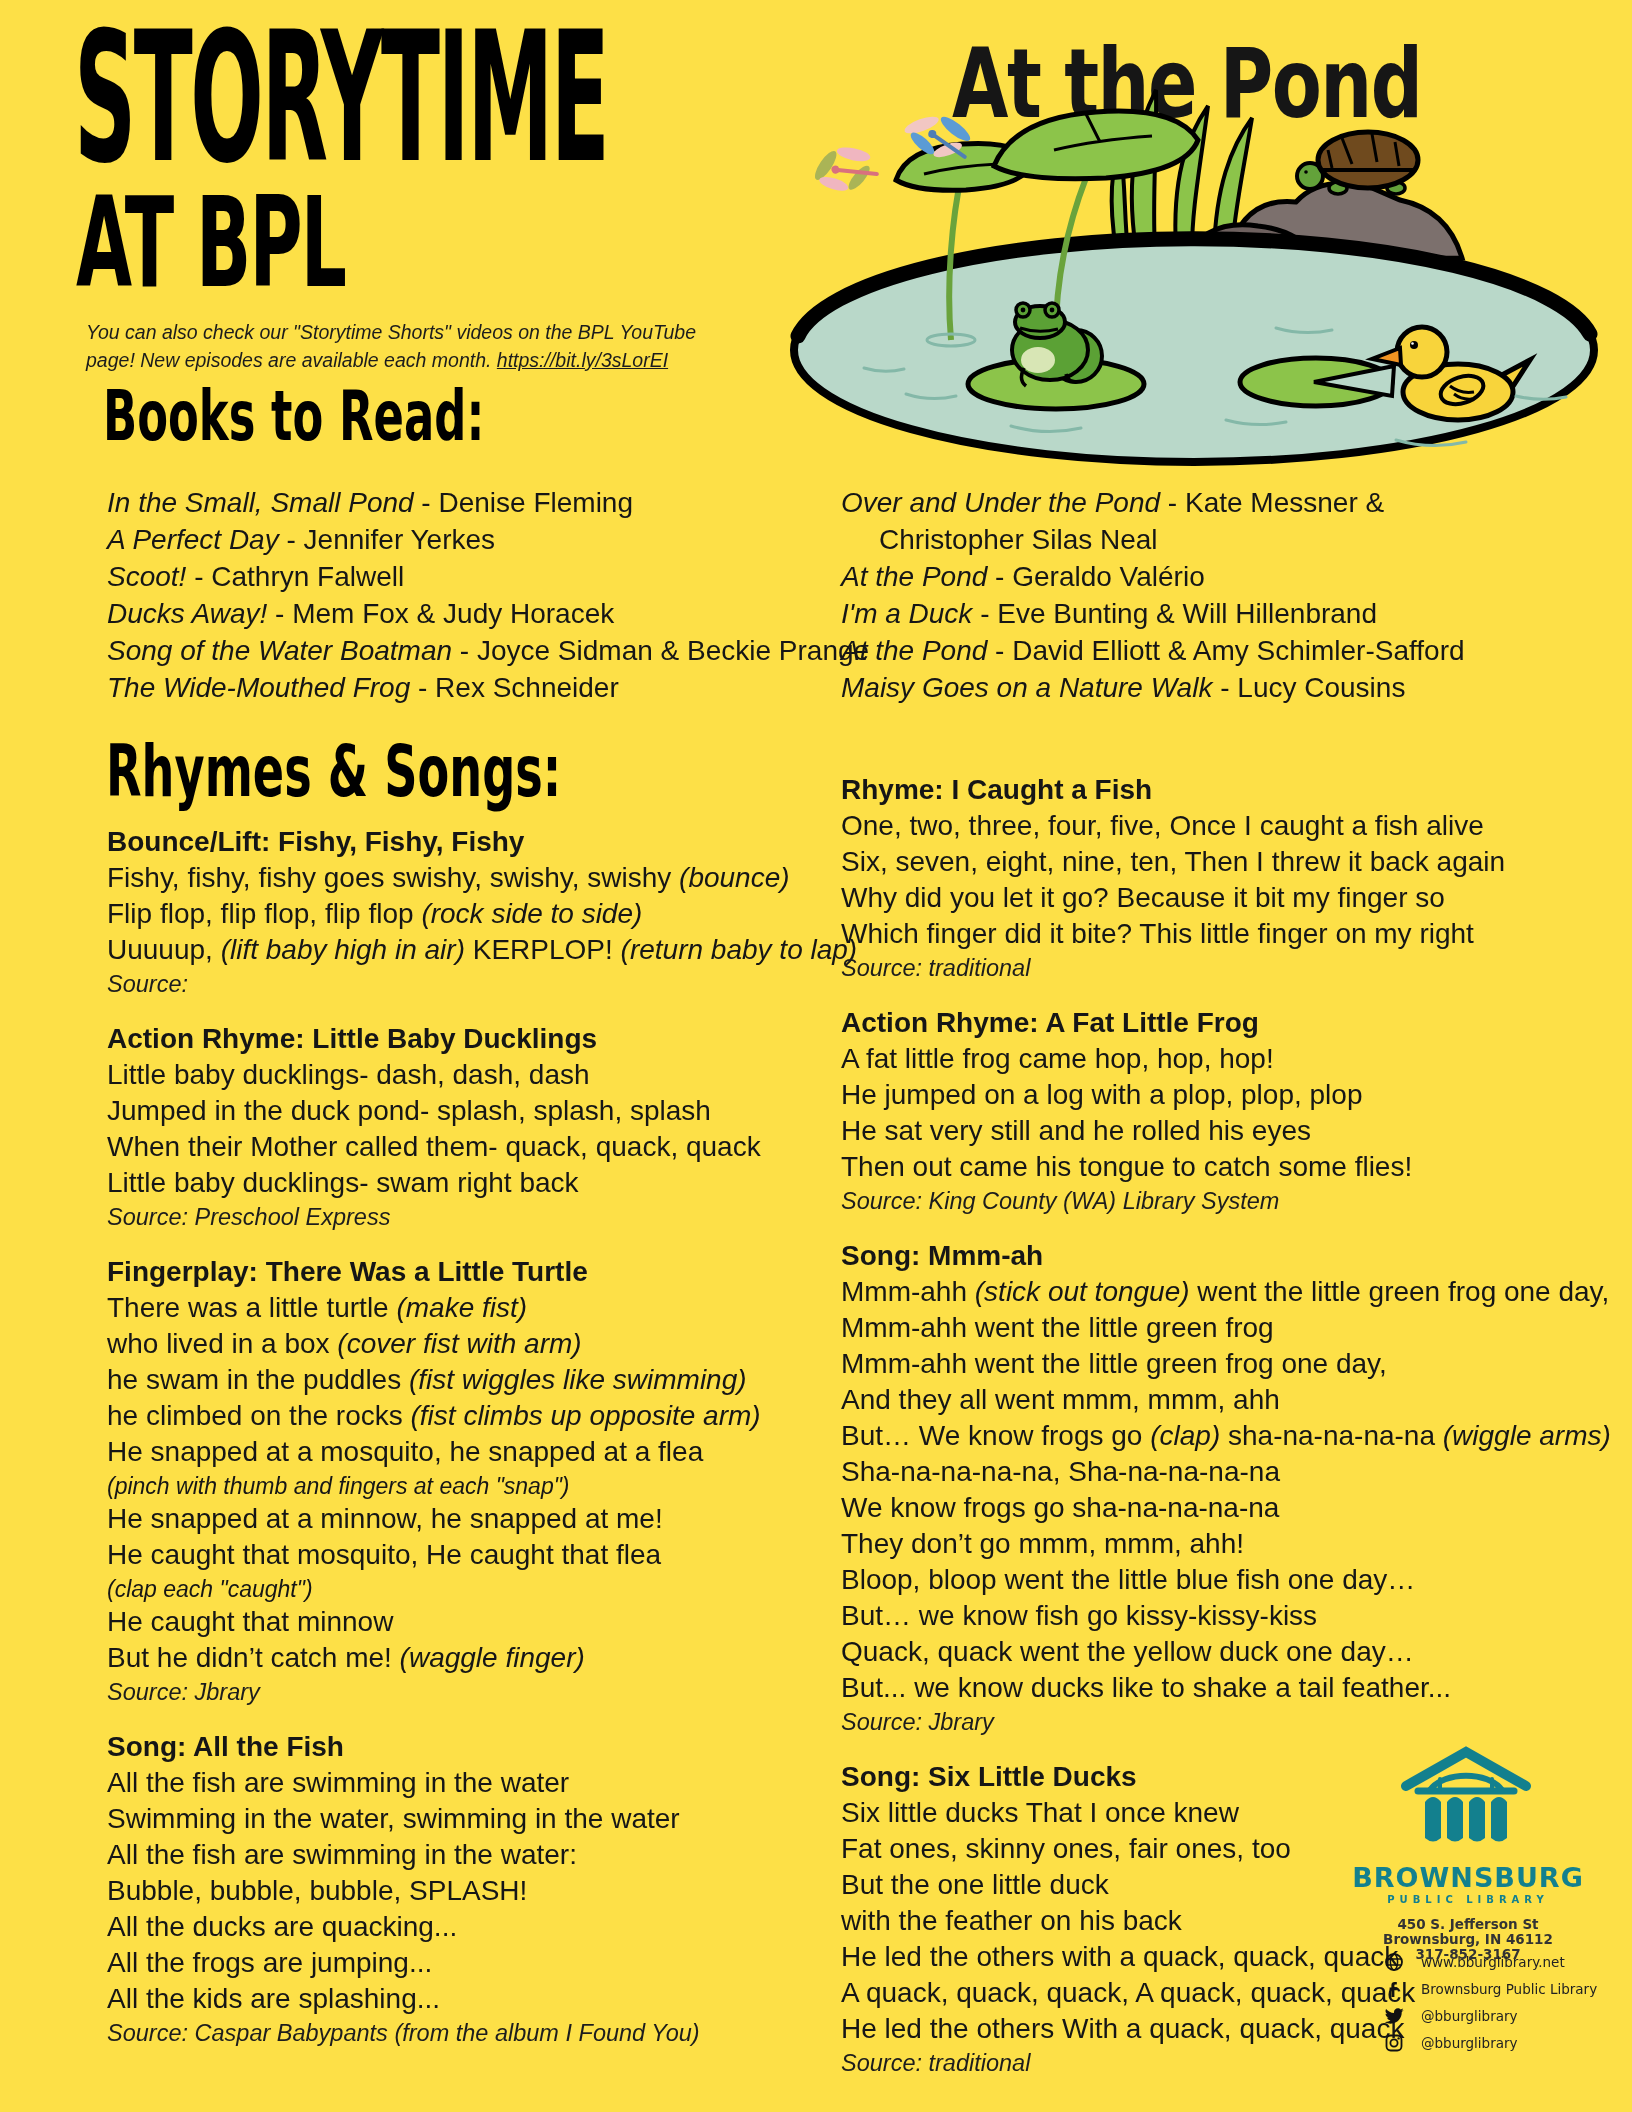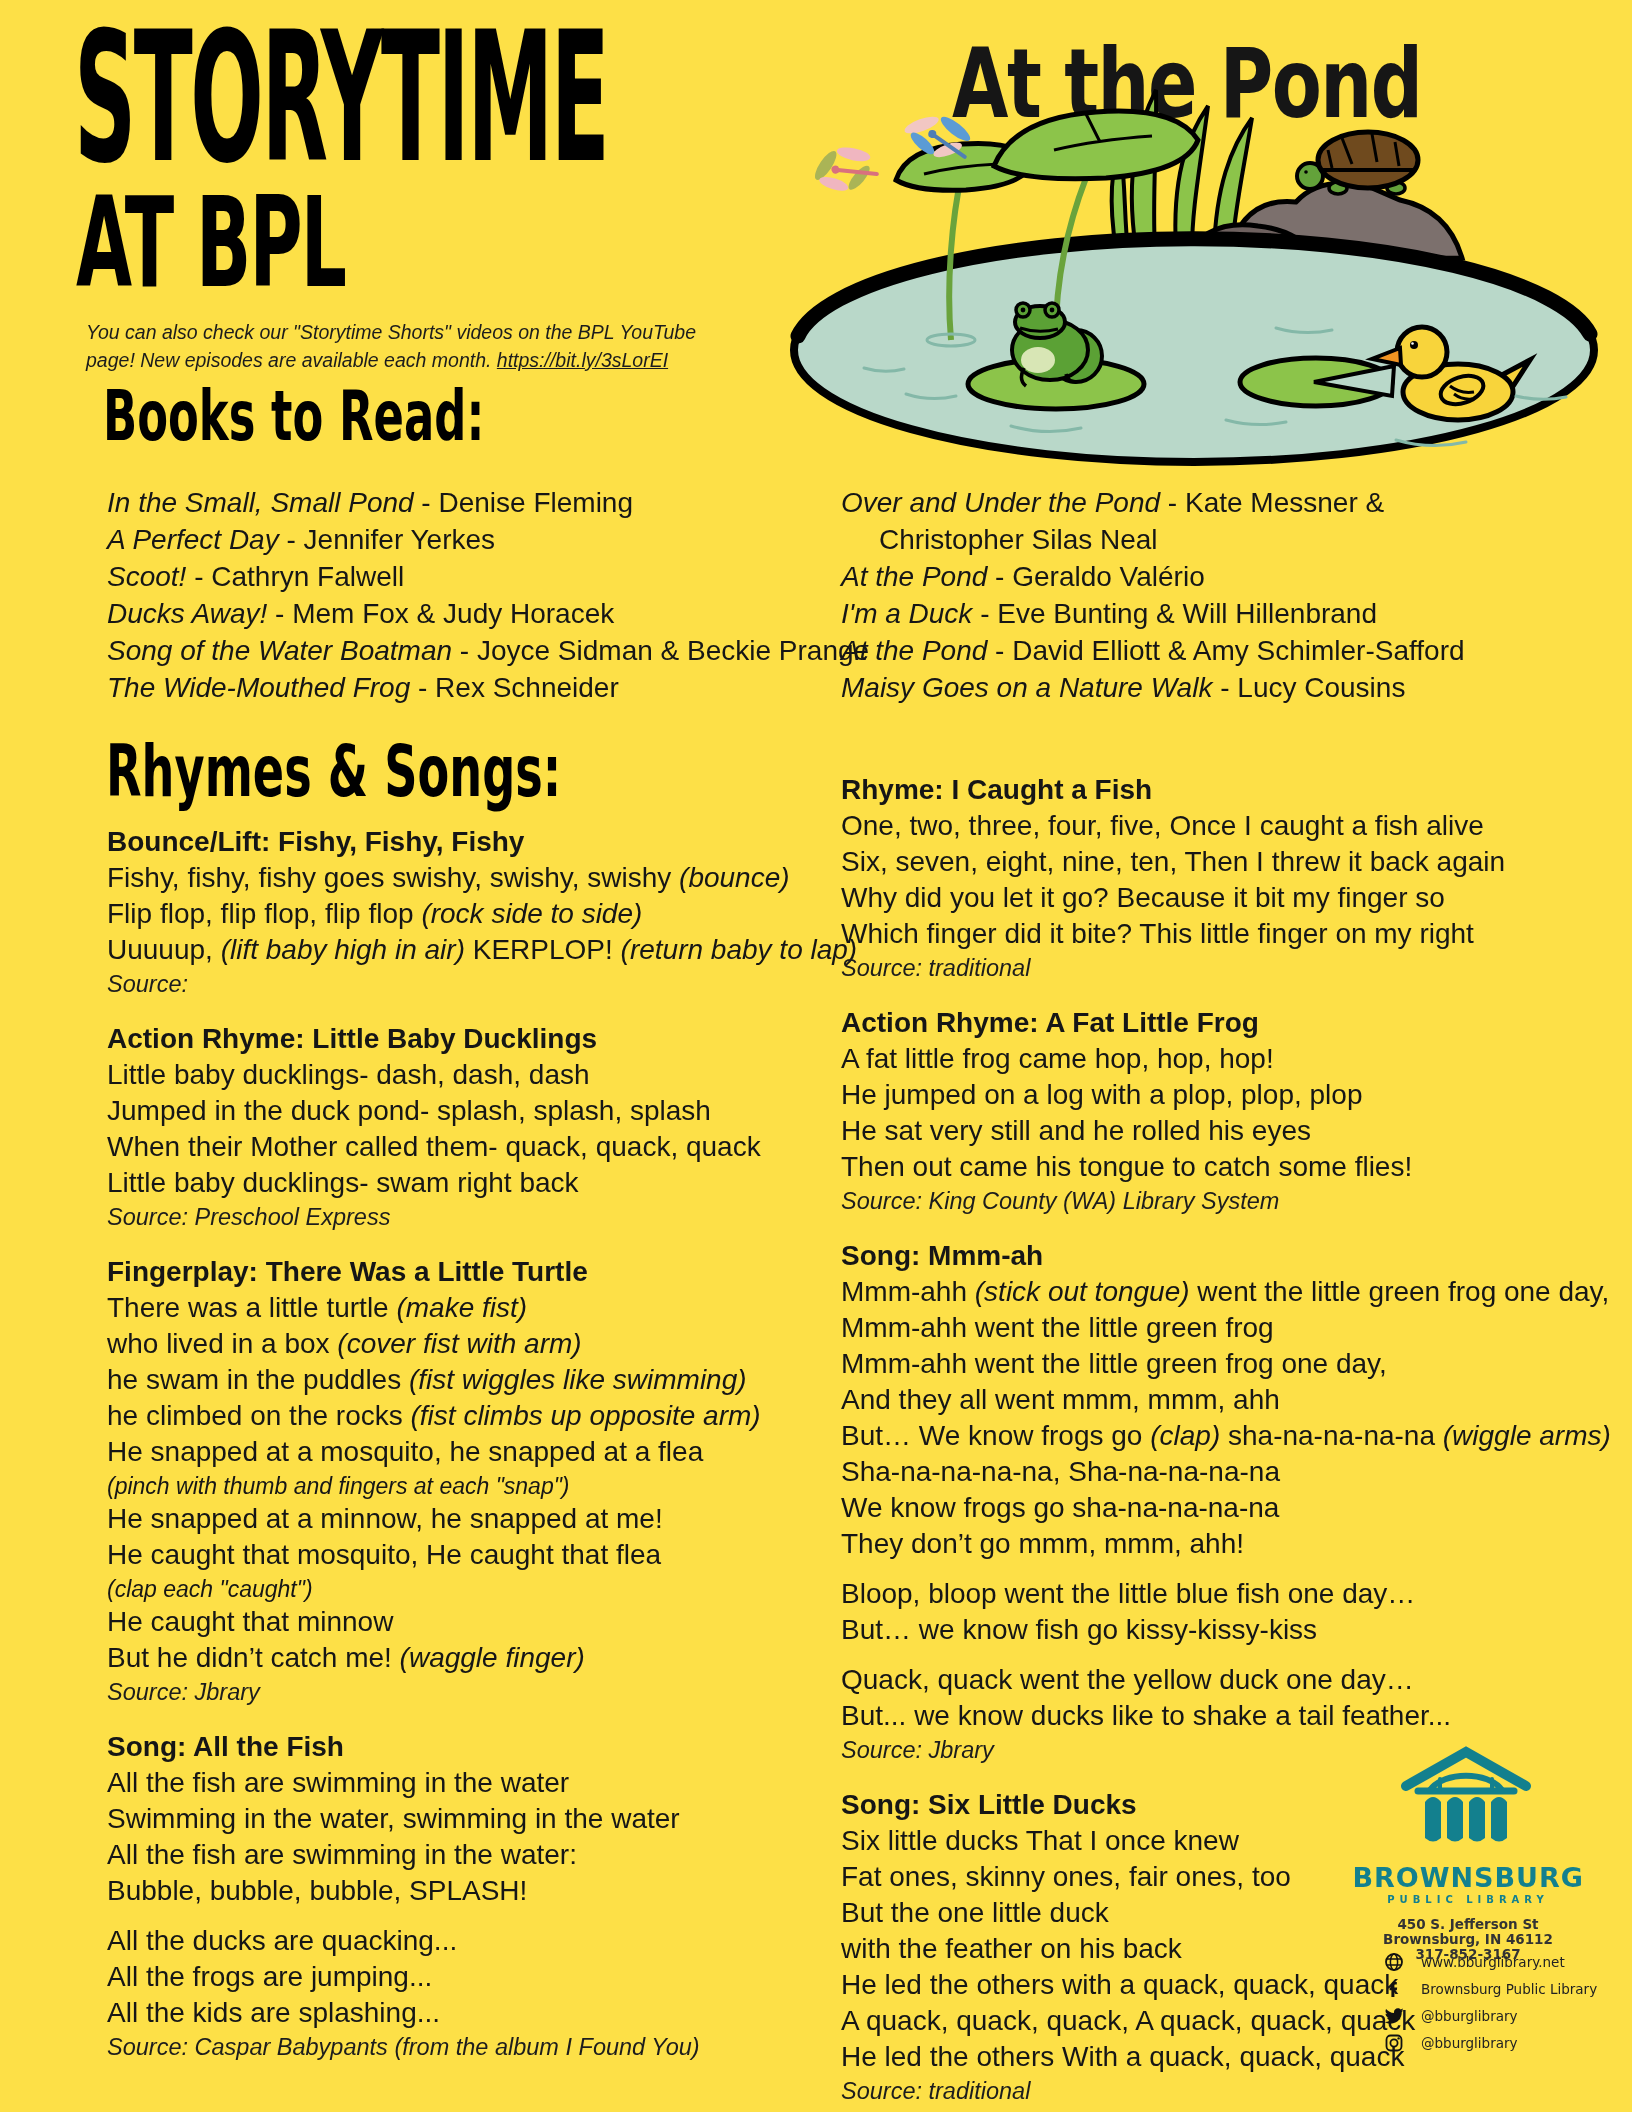--- a/index.html
+++ b/index.html
@@ -22,25 +22,25 @@
   .book.cont{padding-left:38px}
   .rcol{position:absolute;font-size:28px;line-height:36px}
   #rhymes-left{left:107px;top:824px;width:710px}
   #rhymes-right{left:841px;top:772px;width:770px}
   .rblock{margin-bottom:20px}
   .rtitle{font-weight:bold;white-space:nowrap}
   .rline{white-space:nowrap}
   .rline .it{font-style:italic}
   .rline .sm{font-size:23px}
   .rline.smline{line-height:30px}
-  .stanza + .stanza{margin-top:14px}
+  .stanza + .stanza{}
   .rsource{font-style:italic;font-size:23.5px;line-height:33px;color:#1d1d1d;white-space:nowrap}
   
   #logo-svg{position:absolute;left:1398px;top:1744px}
-  #lib-name{position:absolute;left:1352px;top:1862px;width:232px;text-align:right;font-family:"DejaVu Sans",sans-serif;font-weight:bold;font-size:27px;letter-spacing:1px;white-space:nowrap}
+  #lib-name{position:absolute;left:1352px;top:1862px;width:232px;text-align:center;font-family:"DejaVu Sans",sans-serif;font-weight:bold;font-size:27px;letter-spacing:1px;white-space:nowrap}
   #lib-sub{position:absolute;left:1352px;top:1894px;width:232px;text-align:center;font-family:"DejaVu Sans",sans-serif;font-weight:bold;font-size:10px;letter-spacing:5px;white-space:nowrap}
   #lib-addr{position:absolute;left:1352px;top:1917px;width:232px;text-align:center;font-size:13.5px;line-height:15px;color:#333;font-weight:bold;font-family:"DejaVu Sans",sans-serif}
   #social{position:absolute;left:1384px;top:1948px}
   .soc-row{display:flex;align-items:center;gap:17px;height:27px}
   .soc-label{font-size:13.5px;color:#222;font-family:"DejaVu Sans",sans-serif;white-space:nowrap}
   #pond{position:absolute;left:756px;top:78px}
 </style>
 </head>
 <body>
 

